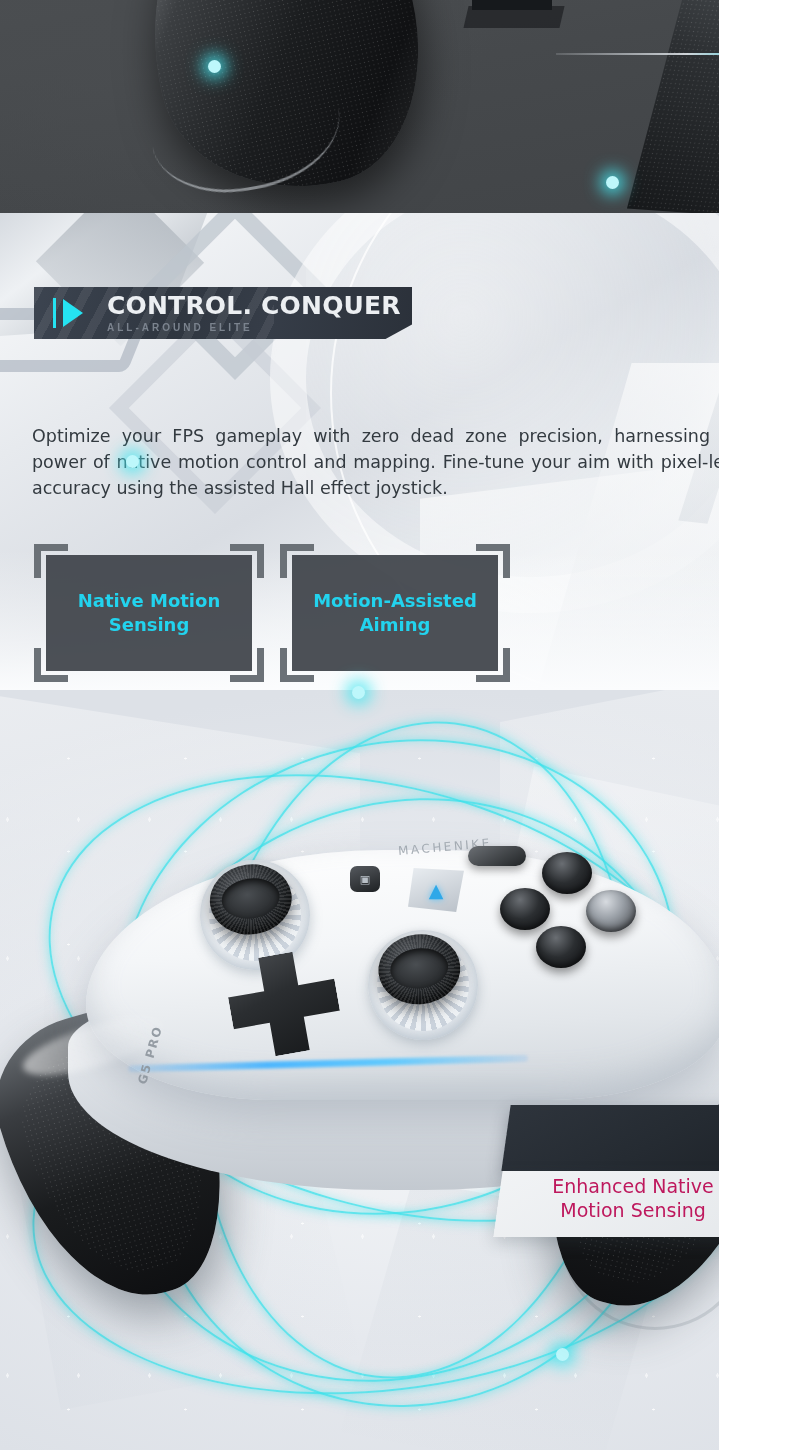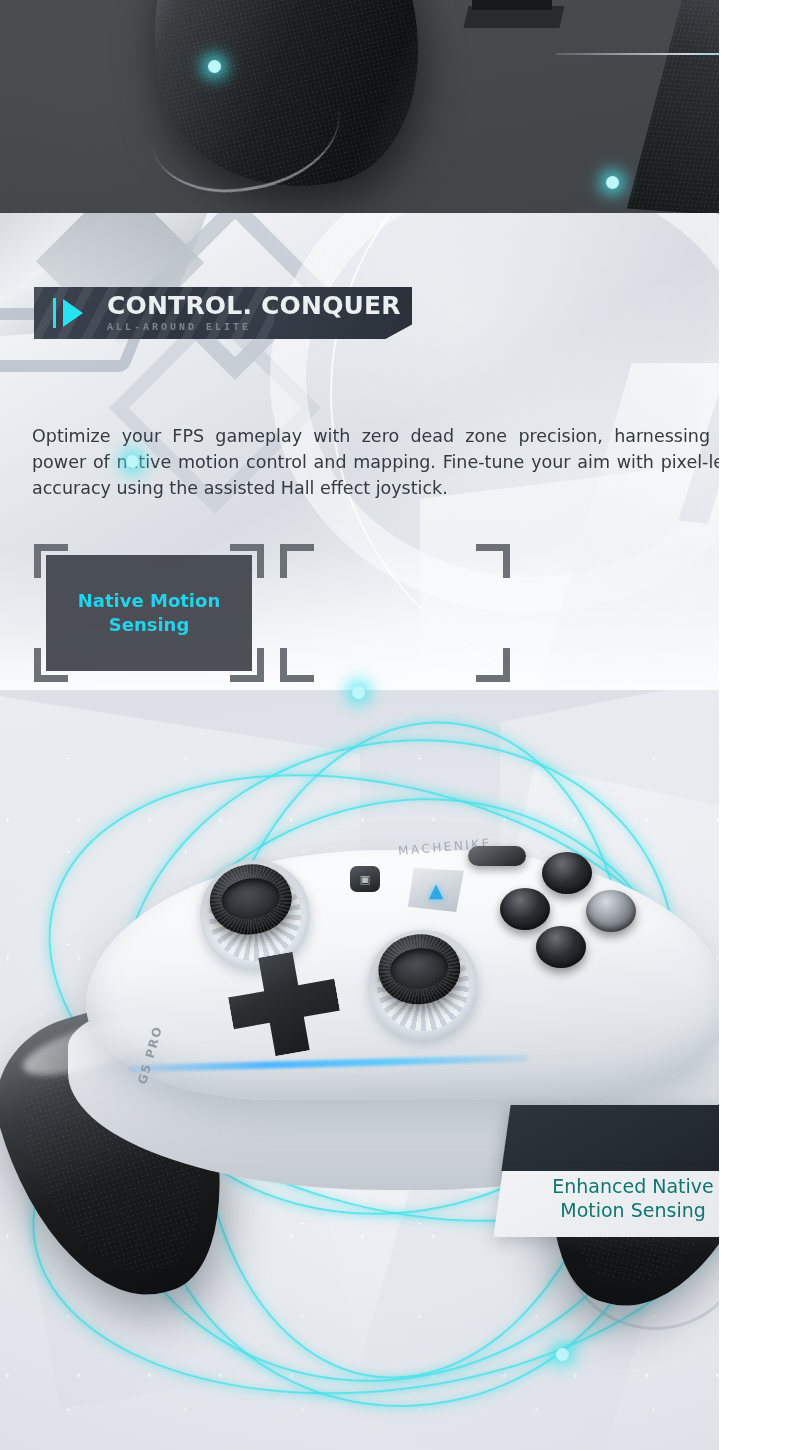--- a/index.html
+++ b/index.html
@@ -145,21 +145,21 @@
     border-top:14px solid transparent; border-bottom:14px solid transparent;
     margin-left:7px; flex:0 0 auto; z-index:2;
   }
   .banner-texts{ margin-left:24px; z-index:2; display:flex; flex-direction:column; justify-content:center; }
   .banner-title{
     color:#eceff2; font-size:25px; font-weight:bold; letter-spacing:.2px; line-height:1;
     font-family:"DejaVu Sans", sans-serif;
   }
   .banner-sub{
     color:#7b838e; font-size:10px; font-weight:bold; letter-spacing:3px; line-height:1;
-    margin-top:5px; font-family:Liberation Mono, monospace;
+    margin-top:5px; font-family:Liberation Sans, sans-serif;
   }
 
   
   .headline{
     position:absolute; left:32px; top:366px; width:726px;
     color:#2c3136; font-size:37px; font-weight:bold; letter-spacing:-.4px;
     font-family:"DejaVu Sans", sans-serif; line-height:1.05;
   }
   .paragraph{
     position:absolute; left:32px; top:424px; width:718px;
@@ -366,21 +366,21 @@
     font-family:"DejaVu Sans", sans-serif;
   }
   .callout-bot{
     position:absolute; left:8px; top:66px; width:238px; height:66px;
     background:linear-gradient(150deg,#f1f3f5 0%,#e6e9ec 100%);
     transform:skewX(-8deg);
     box-shadow:0 6px 16px rgba(60,72,84,.22);
   }
   .callout-bot-text{
     position:absolute; left:32px; top:70px; width:222px; text-align:center;
-    color:#0f766e; font-size:19px; line-height:1.25;
+    color:#be185d; font-size:19px; line-height:1.25;
     font-family:"DejaVu Sans", sans-serif;
   }
 </style>
 </head>
 <body>
 
 <div class="page">
 
   <section class="top-section">
     <div class="grip-blob"></div>
@@ -433,20 +433,23 @@
       <span class="brk br"></span>
       <div class="card-inner">
         <span class="card-label">Native Motion Sensing</span>
       </div>
     </div>
     <div class="card">
       <span class="brk tl"></span>
       <span class="brk tr"></span>
       <span class="brk bl"></span>
       <span class="brk br"></span>
+      <div class="card-inner">
+        <span class="card-label">Motion-Assisted Aiming</span>
+      </div>
     </div>
   </div>
 
   <section class="hero">
     <div class="hero-bg-shape hb1"></div>
     <div class="hero-bg-shape hb2"></div>
     <div class="hero-bg-shape hb6"></div>
     <div class="hero-bg-shape hb3"></div>
     <div class="hero-bg-shape hb4"></div>
     <div class="hero-bg-shape hb5"></div>

